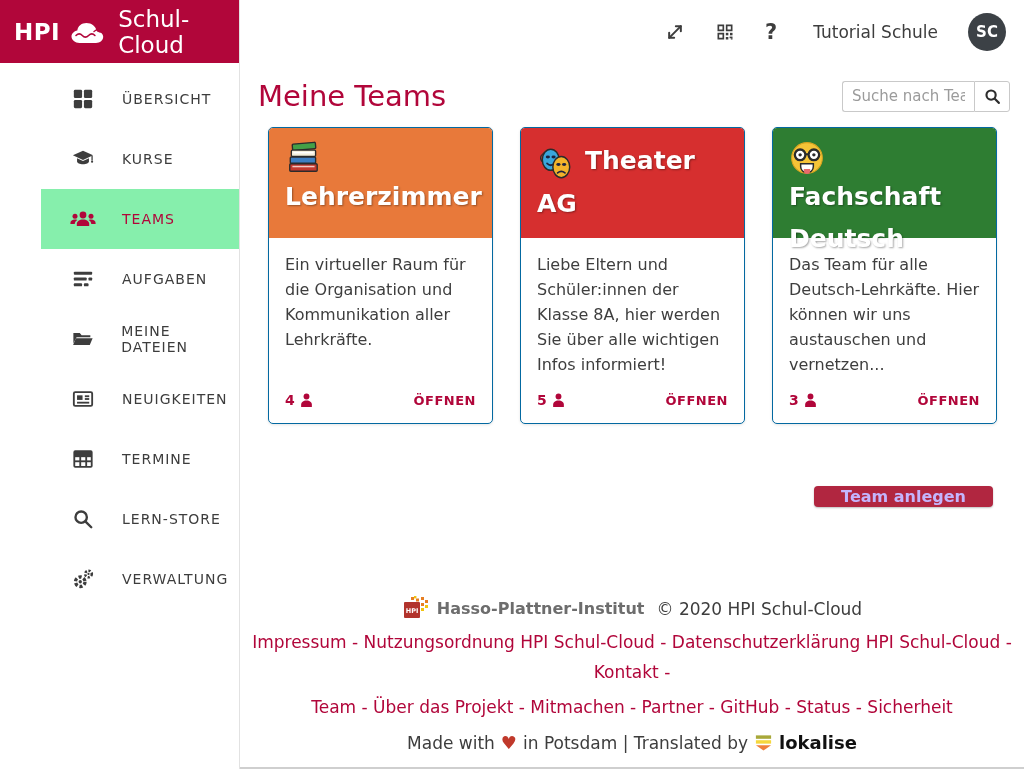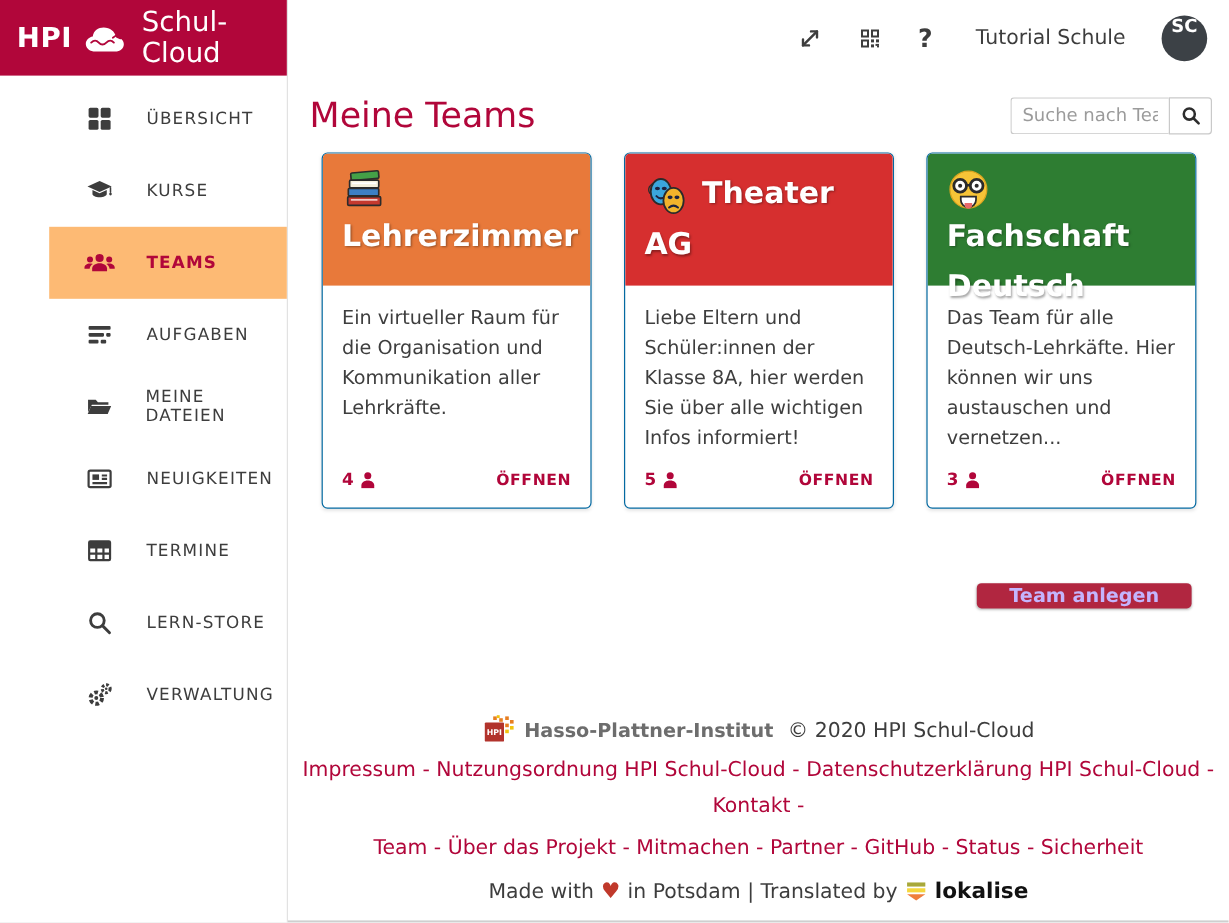--- a/index.html
+++ b/index.html
@@ -9,28 +9,28 @@
 
   
   .sidebar { position:absolute; left:0; top:0; width:240px; height:100%; background:#fff; border-right:1px solid #e2e2e2; z-index:2; }
   .logo-bar { height:63px; background:#b1063a; display:flex; align-items:center; padding-left:14px; gap:7px; cursor:pointer; }
   .logo-hpi { color:#fff; font-size:23px; font-weight:bold; letter-spacing:.5px; }
   .logo-name { color:#fff; font-size:23px; }
   .nav { margin-top:6px;padding-left:41px; }
   .nav-item { height:60px; display:flex; align-items:center; padding-left:29px; color:#3d3d3d; cursor:pointer; }
   .nav-item .nav-icon { width:26px; display:flex; justify-content:center; }
   .nav-item .nav-label { margin-left:26px; font-size:14px; letter-spacing:1px; }
-  .nav-item.active { background:#fdba74; color:#b1063a;font-weight:bold; }
+  .nav-item.active { background:#86efac; color:#b1063a; }
 
   
   .topbar { position:absolute; left:240px; top:0; right:0; height:63px; background:#fff; display:flex; align-items:center; justify-content:flex-end; gap:30px; padding-right:18px; }
   .top-icon { color:#3d3d3d; cursor:pointer; display:flex; align-items:center; }
   .help-glyph { font-size:21px; font-weight:bold; color:#3d3d3d; }
   .school-name { font-size:17px; color:#3d3d3d; margin-left:6px; }
-  .avatar { width:38px; height:38px; border-radius:50%; background:#3c4146; color:#fff; font-size:15px; font-weight:bold; display:flex; align-items:flex-start; justify-content:center; cursor:pointer; }
+  .avatar { width:38px; height:38px; border-radius:50%; background:#3c4146; color:#fff; font-size:15px; font-weight:bold; display:flex; align-items:center; justify-content:center; cursor:pointer; }
 
   
   .main { position:absolute; left:240px; top:63px; right:0; bottom:0; }
   .page-head { display:flex; justify-content:space-between; align-items:center; padding:16px 14px 8px 18px; }
   .page-title { font-size:29px; color:#b1063a; font-weight:normal; }
   .searchbar { display:flex; }
   .search-input { width:132px; height:31px; border:1px solid #c9c9c9; border-right:none; border-radius:3px 0 0 3px; padding:0 9px; font-size:15px; color:#555; font-family:inherit; outline:none; }
   .search-input::placeholder { color:#9b9b9b; }
   .search-btn { width:36px; height:31px; border:1px solid #c9c9c9; border-radius:0 3px 3px 0; background:#fff; display:flex; align-items:center; justify-content:center; cursor:pointer; color:#2d2d2d; }
 

